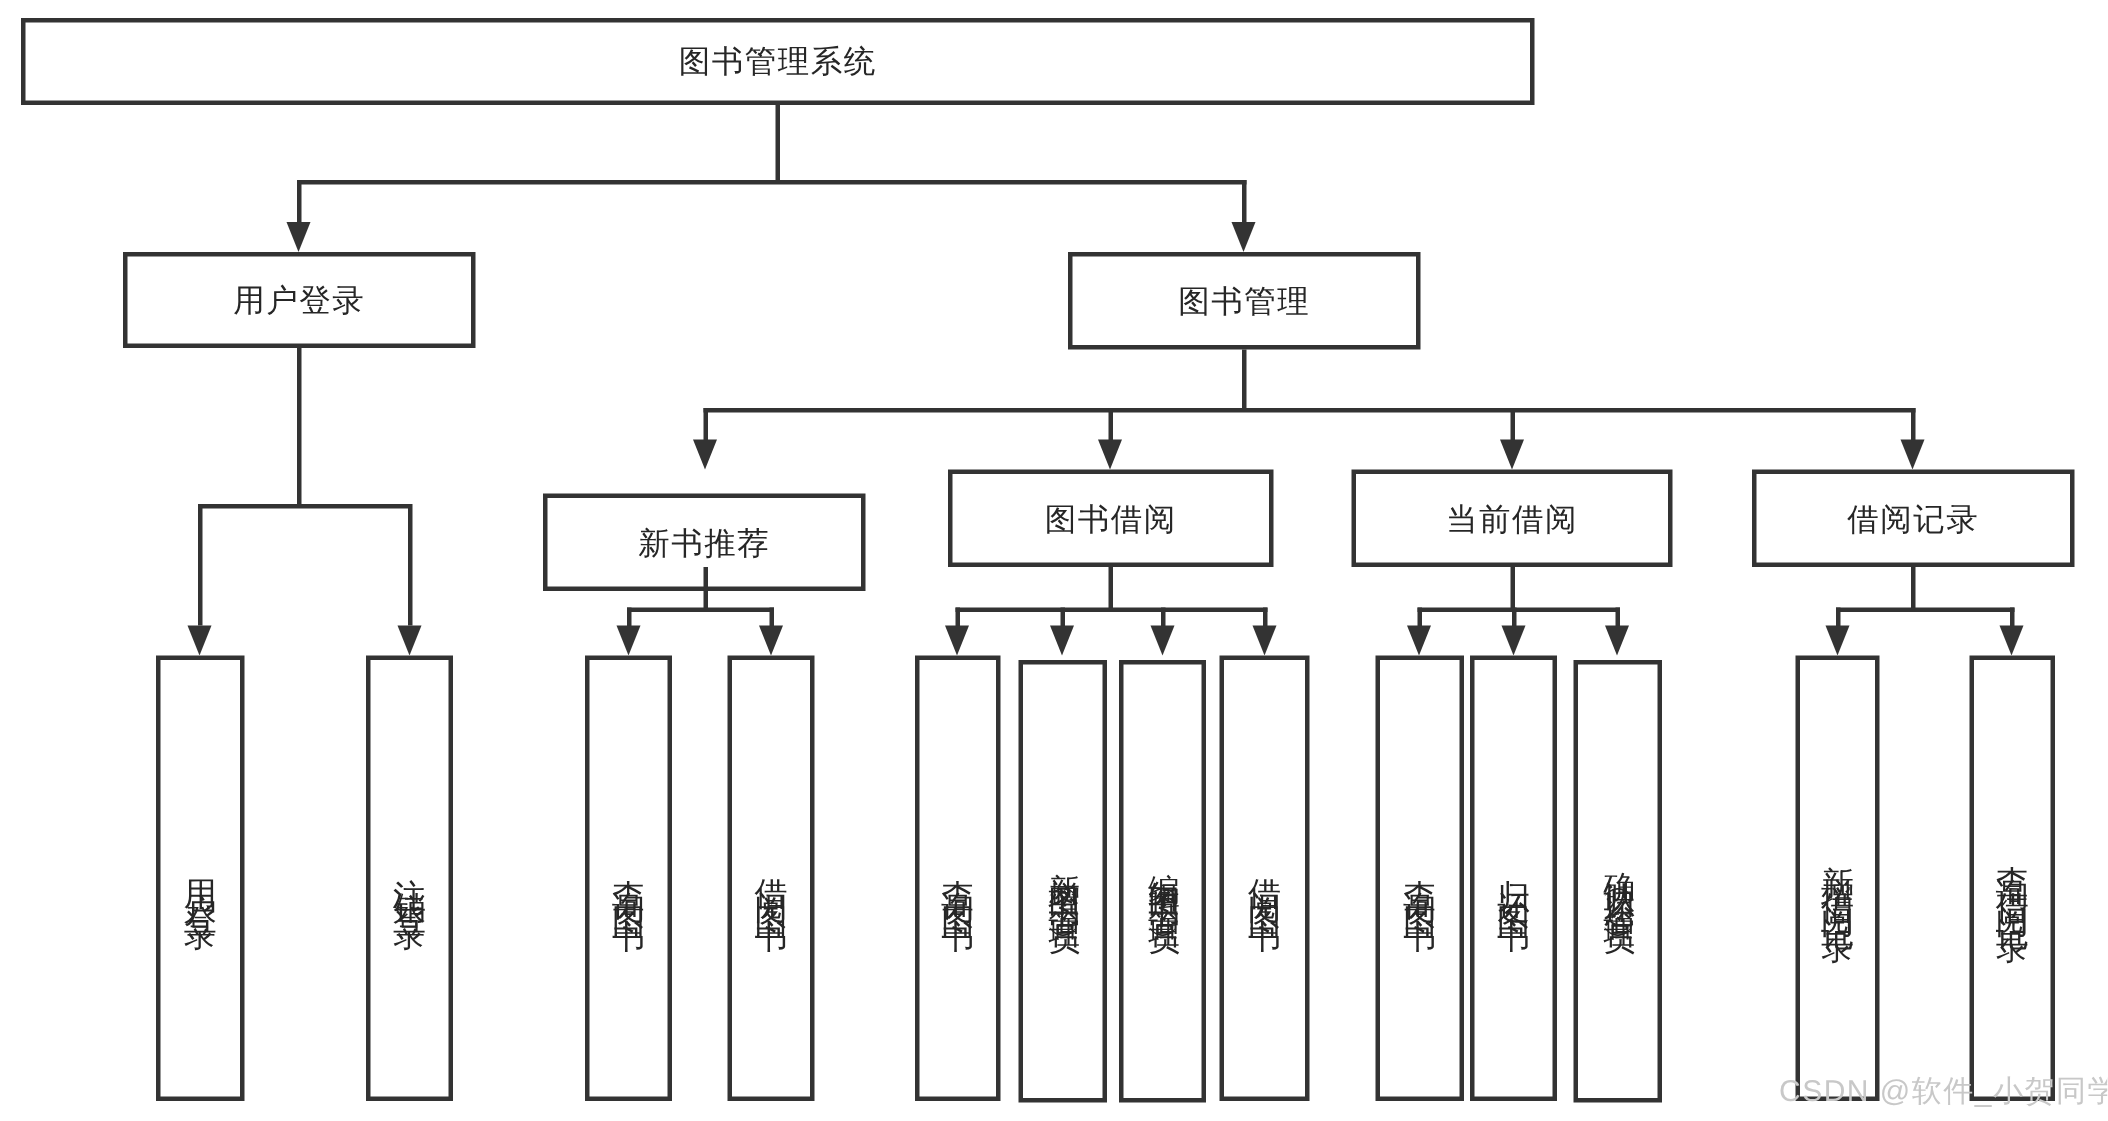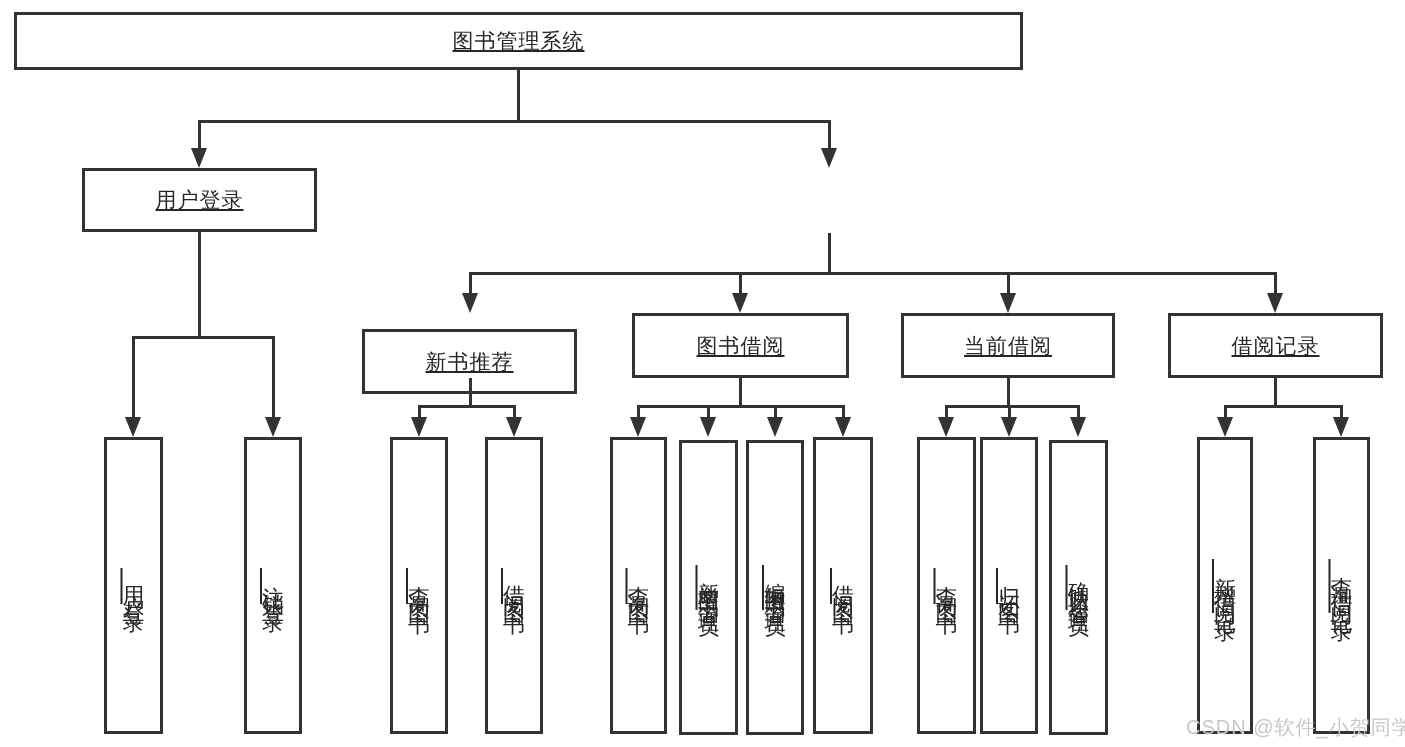--- a/index.html
+++ b/index.html
@@ -3,21 +3,21 @@
 <meta charset="utf-8">
 <style>
   html,body{margin:0;padding:0;background:#ffffff;}
   #stage{
     position:relative;width:1405px;height:747px;background:#ffffff;overflow:hidden;
     font-family:"Liberation Sans","DejaVu Sans",sans-serif;color:#262626;
   }
   .bx{
     position:absolute;box-sizing:border-box;border:3px solid #333333;background:#ffffff;
     display:flex;align-items:center;justify-content:center;
-    font-size:21px;letter-spacing:1px;color:#262626;white-space:nowrap;text-decoration:underline;
+    font-size:21px;letter-spacing:1px;color:#262626;white-space:nowrap;
   }
   .vx{
     writing-mode:vertical-rl;text-orientation:upright;
     font-size:22px;letter-spacing:9px;overflow:hidden;
   }
   .vx.tight{font-size:21px;letter-spacing:5px;}
   .vl{position:absolute;width:3px;background:#333333;}
   .hl{position:absolute;height:3px;background:#333333;}
   .ah{position:absolute;width:0;height:0;border-left:8px solid transparent;border-right:8px solid transparent;border-top:20px solid #333333;}
   .wm{position:absolute;z-index:10;font-size:20px;color:#c8c8c8;letter-spacing:1px;white-space:nowrap;}
@@ -33,20 +33,23 @@
 
   <div class="vl" style="left:517px;top:70px;height:52px;"></div>
   <div class="hl" style="left:198px;top:120px;width:633px;"></div>
   <div class="vl" style="left:198px;top:120px;height:30px;"></div>
   <div class="ah" style="left:191px;top:148px;"></div>
   <div class="vl" style="left:828px;top:120px;height:30px;"></div>
   <div class="ah" style="left:821px;top:148px;"></div>
 
   <div class="bx" style="left:82px;top:168px;width:235px;height:64px;">
     <span>用户登录</span>
+  </div>
+  <div class="bx" style="left:712px;top:168px;width:235px;height:65px;">
+    <span>图书管理</span>
   </div>
 
   <div class="vl" style="left:198px;top:232px;height:104px;"></div>
   <div class="hl" style="left:132px;top:336px;width:142px;"></div>
   <div class="vl" style="left:132px;top:336px;height:81px;"></div>
   <div class="ah" style="left:125px;top:417px;"></div>
   <div class="vl" style="left:272px;top:336px;height:81px;"></div>
   <div class="ah" style="left:265px;top:417px;"></div>
 
   <div class="vl" style="left:828px;top:233px;height:41px;"></div>

